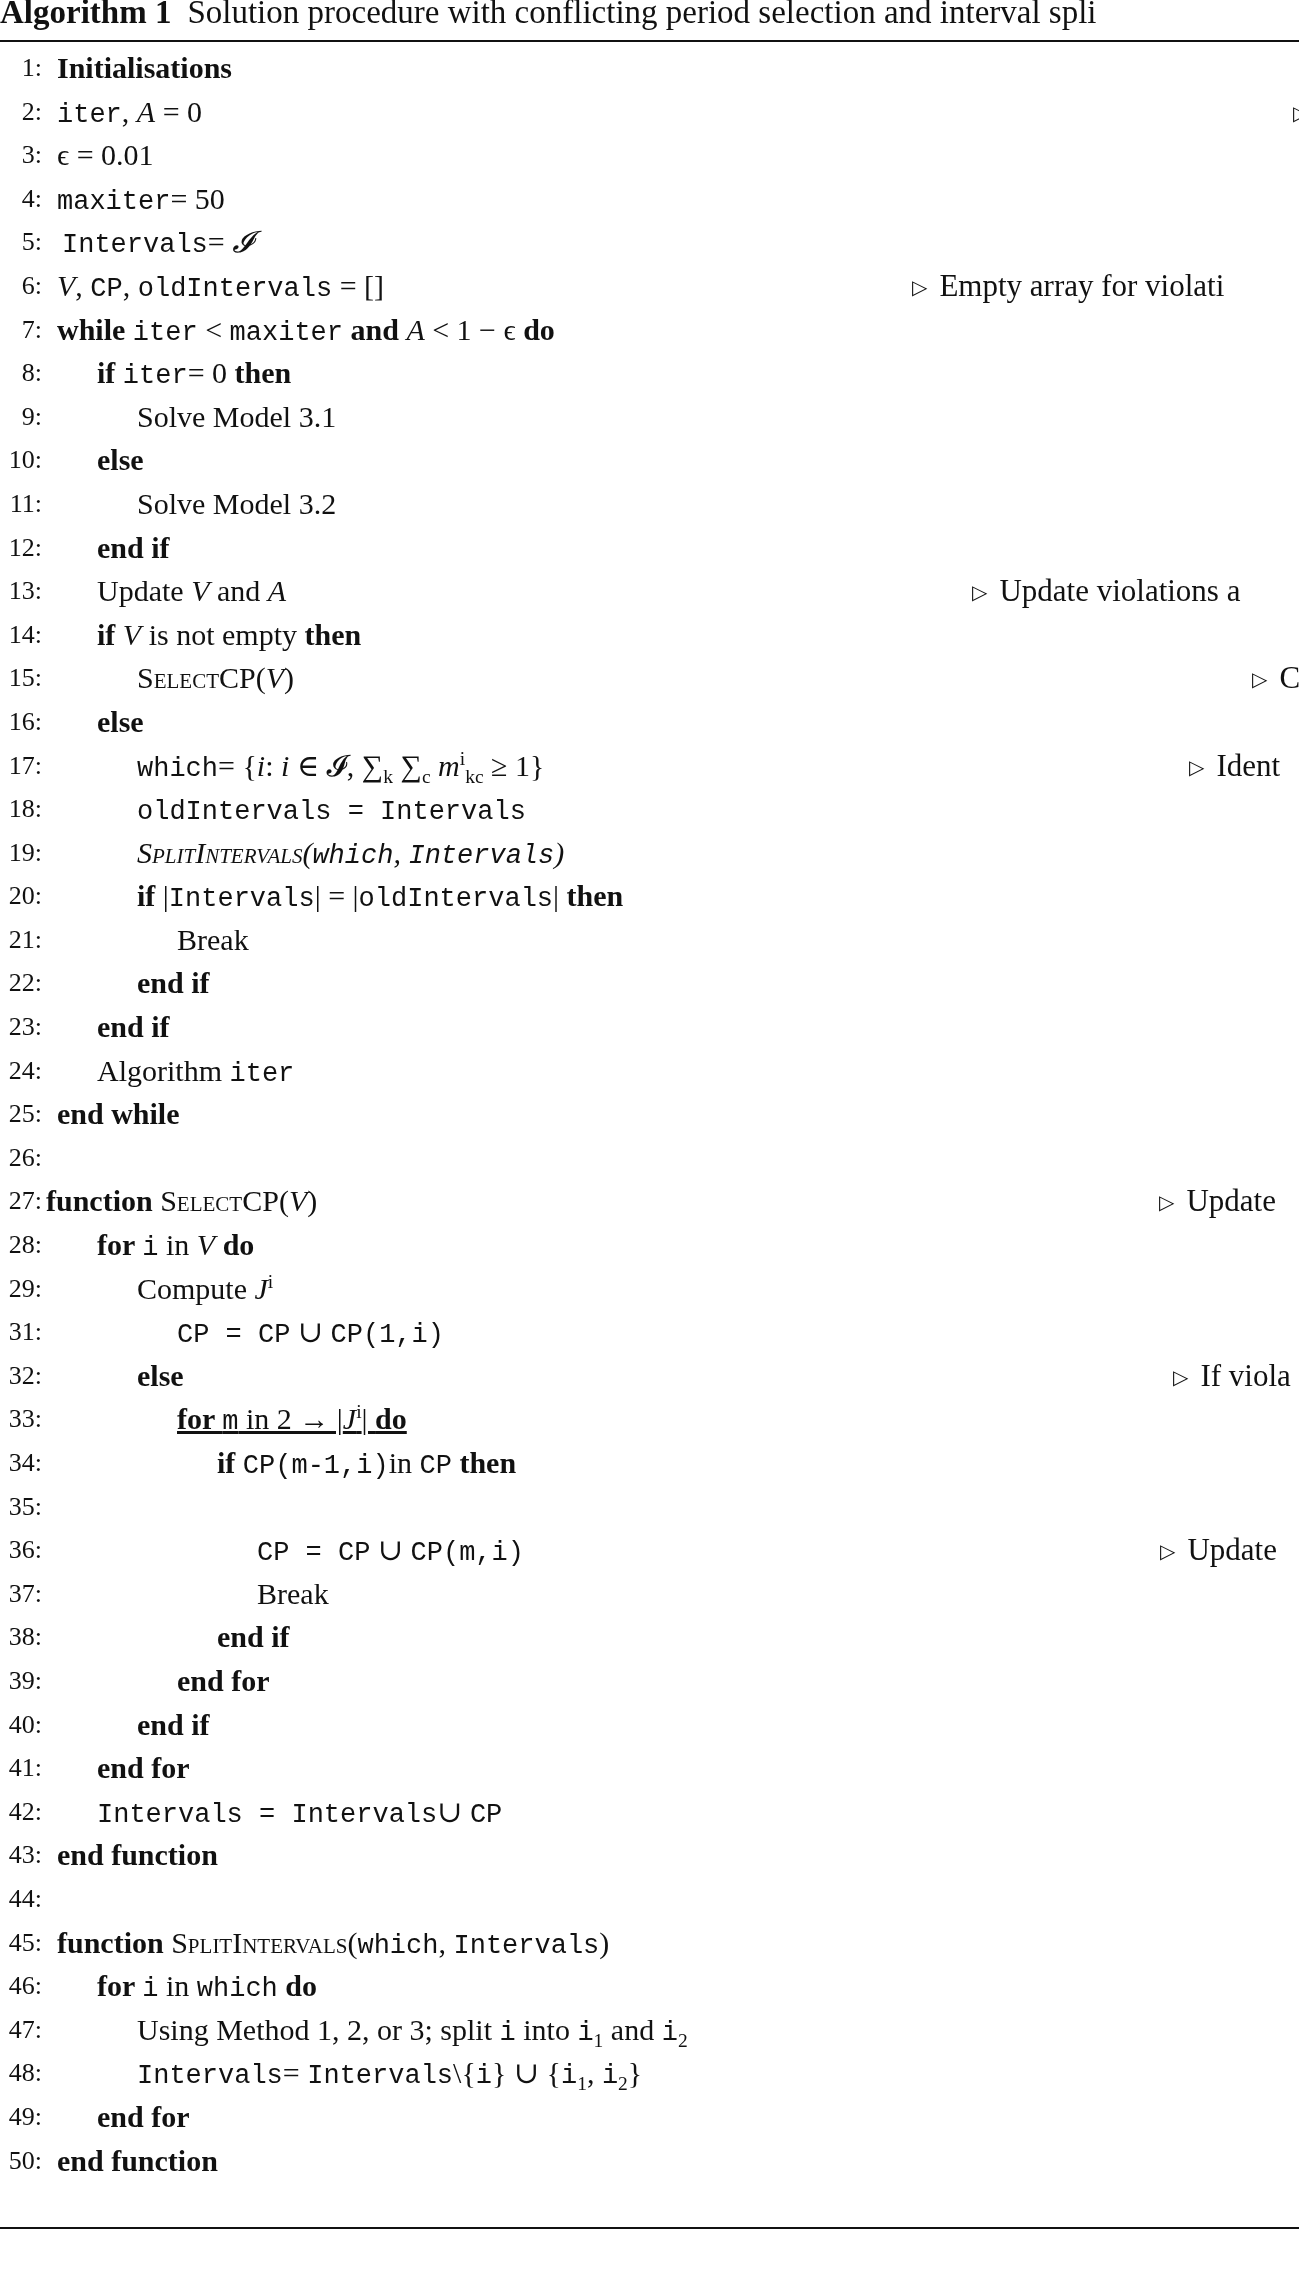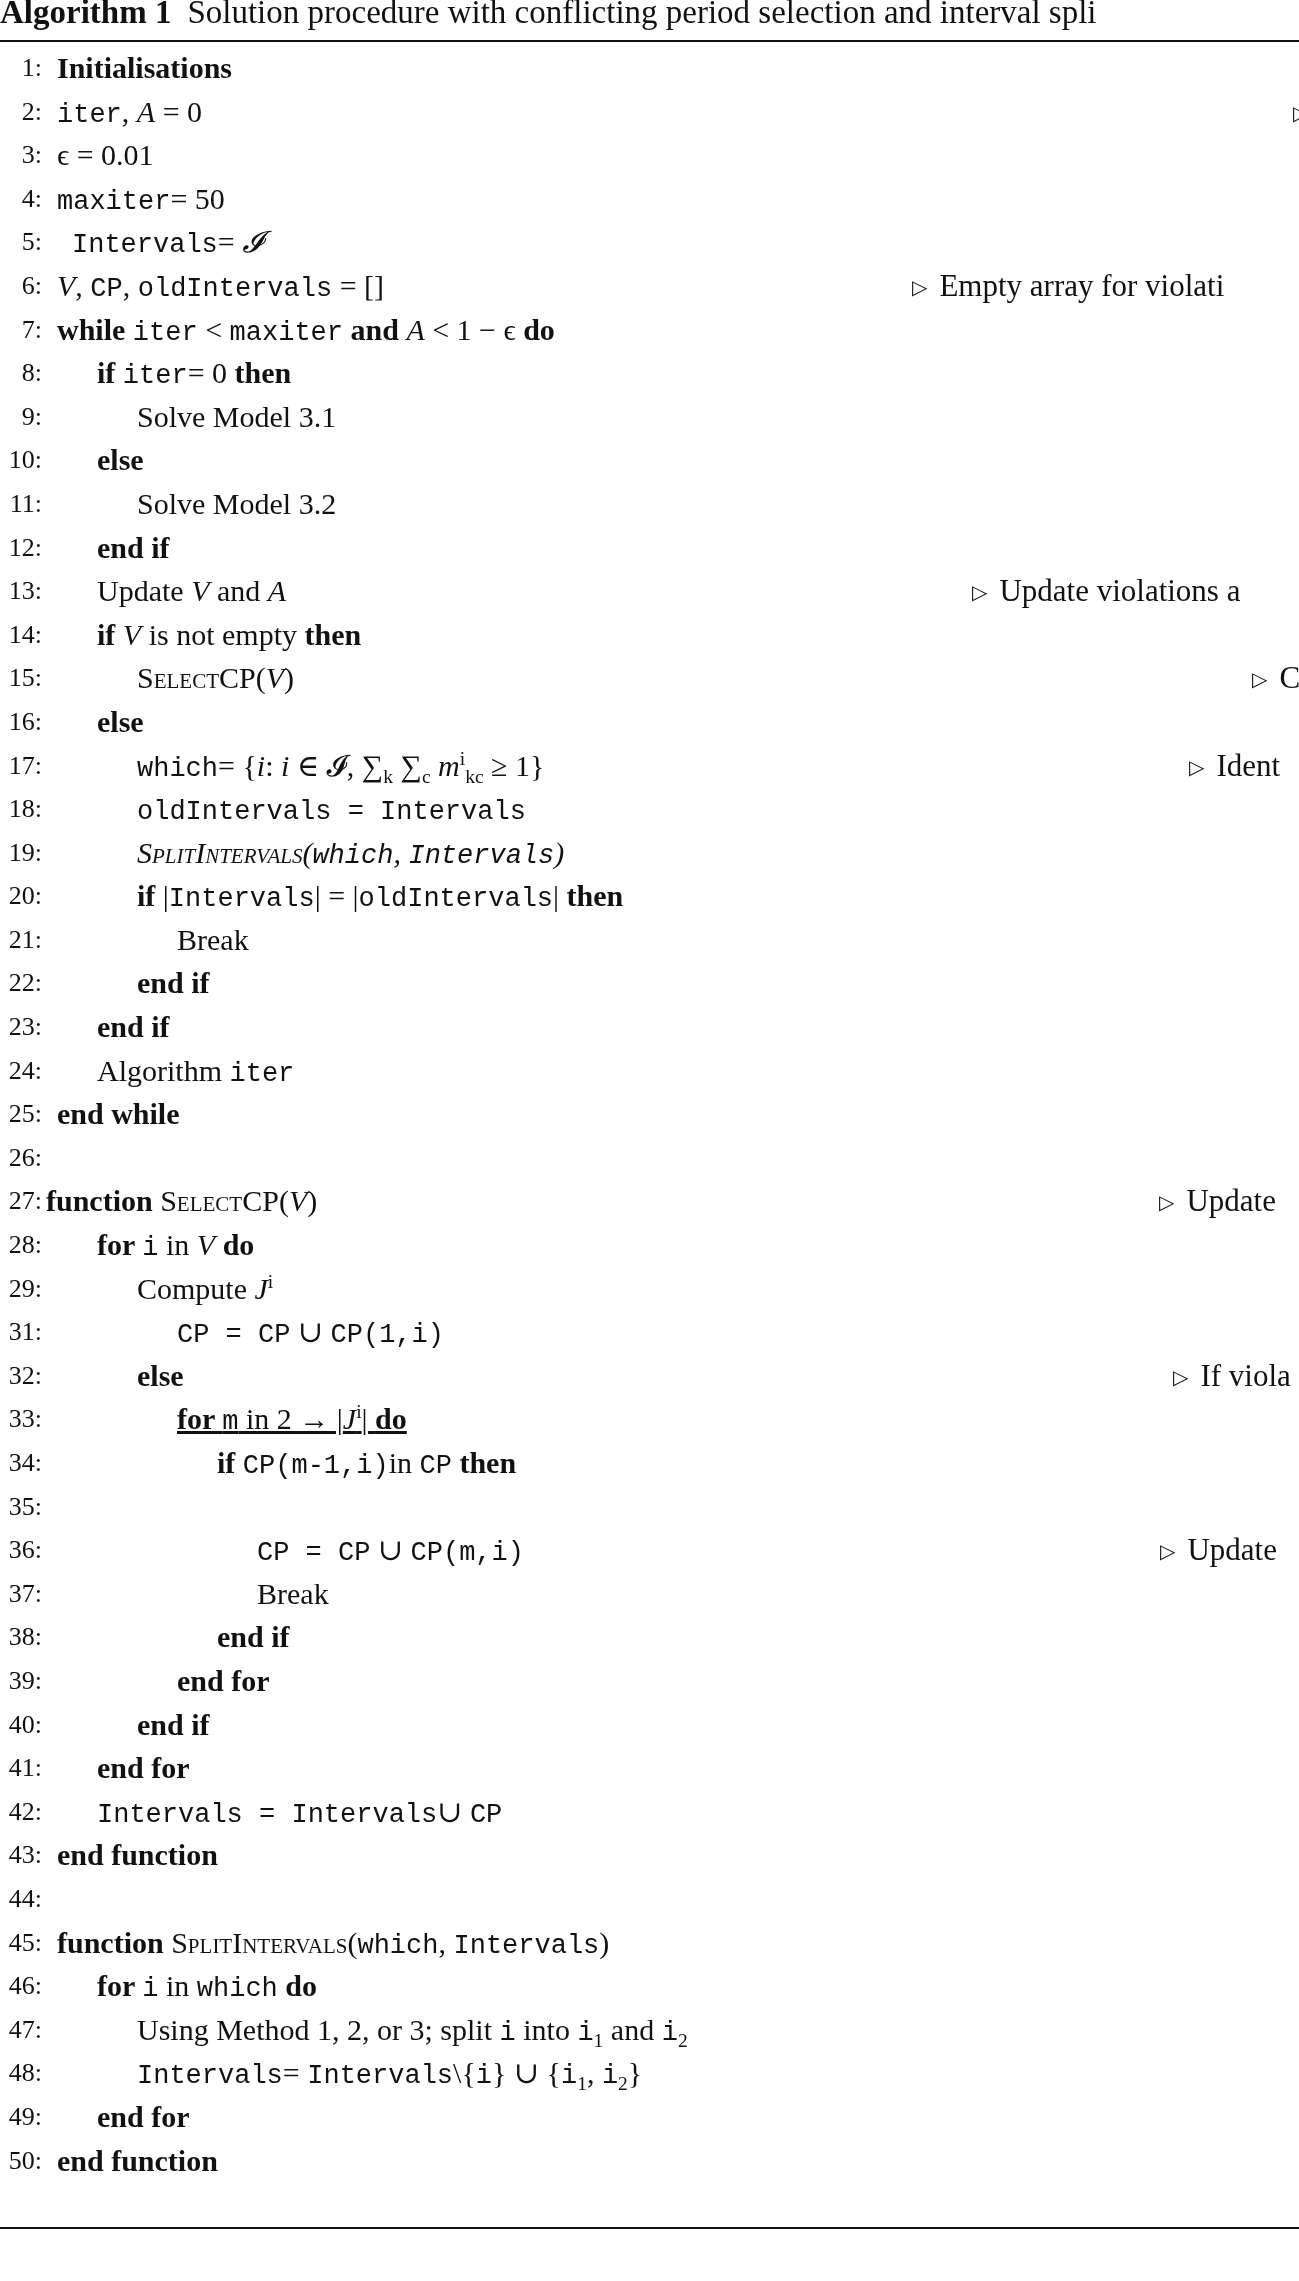--- a/index.html
+++ b/index.html
@@ -41,21 +41,21 @@
     <div class="line">
       <span class="ln">3:</span>
       <span class="code" style="left: 57px;"><span>ϵ = 0.01</span></span>
     </div>
     <div class="line">
       <span class="ln">4:</span>
       <span class="code" style="left: 57px;"><span class="tt">maxiter</span><span>= 50</span></span>
     </div>
     <div class="line">
       <span class="ln">5:</span>
-      <span class="code" style="left: 72px; text-align: right;"><span class="tt">Intervals</span><span>= </span><span class="it">𝓘</span></span>
+      <span class="code" style="left: 62px; text-align: right;"><span class="tt">Intervals</span><span>= </span><span class="it">𝓘</span></span>
     </div>
     <div class="line">
       <span class="ln">6:</span>
       <span class="code" style="left: 57px;"><span class="it">V</span><span>, </span><span class="tt">CP</span><span>, </span><span class="tt">oldIntervals</span><span> = []</span></span>
       <span class="cm" style="left: 912px;"><span class="tri">▷</span><span>Empty array for violati</span></span>
     </div>
     <div class="line">
       <span class="ln">7:</span>
       <span class="code" style="left: 57px;"><span class="kw">while </span><span class="tt">iter</span><span> &lt; </span><span class="tt">maxiter</span><span class="kw"> and </span><span class="it">A</span><span> &lt; 1 − ϵ </span><span class="kw">do</span></span>
     </div>

